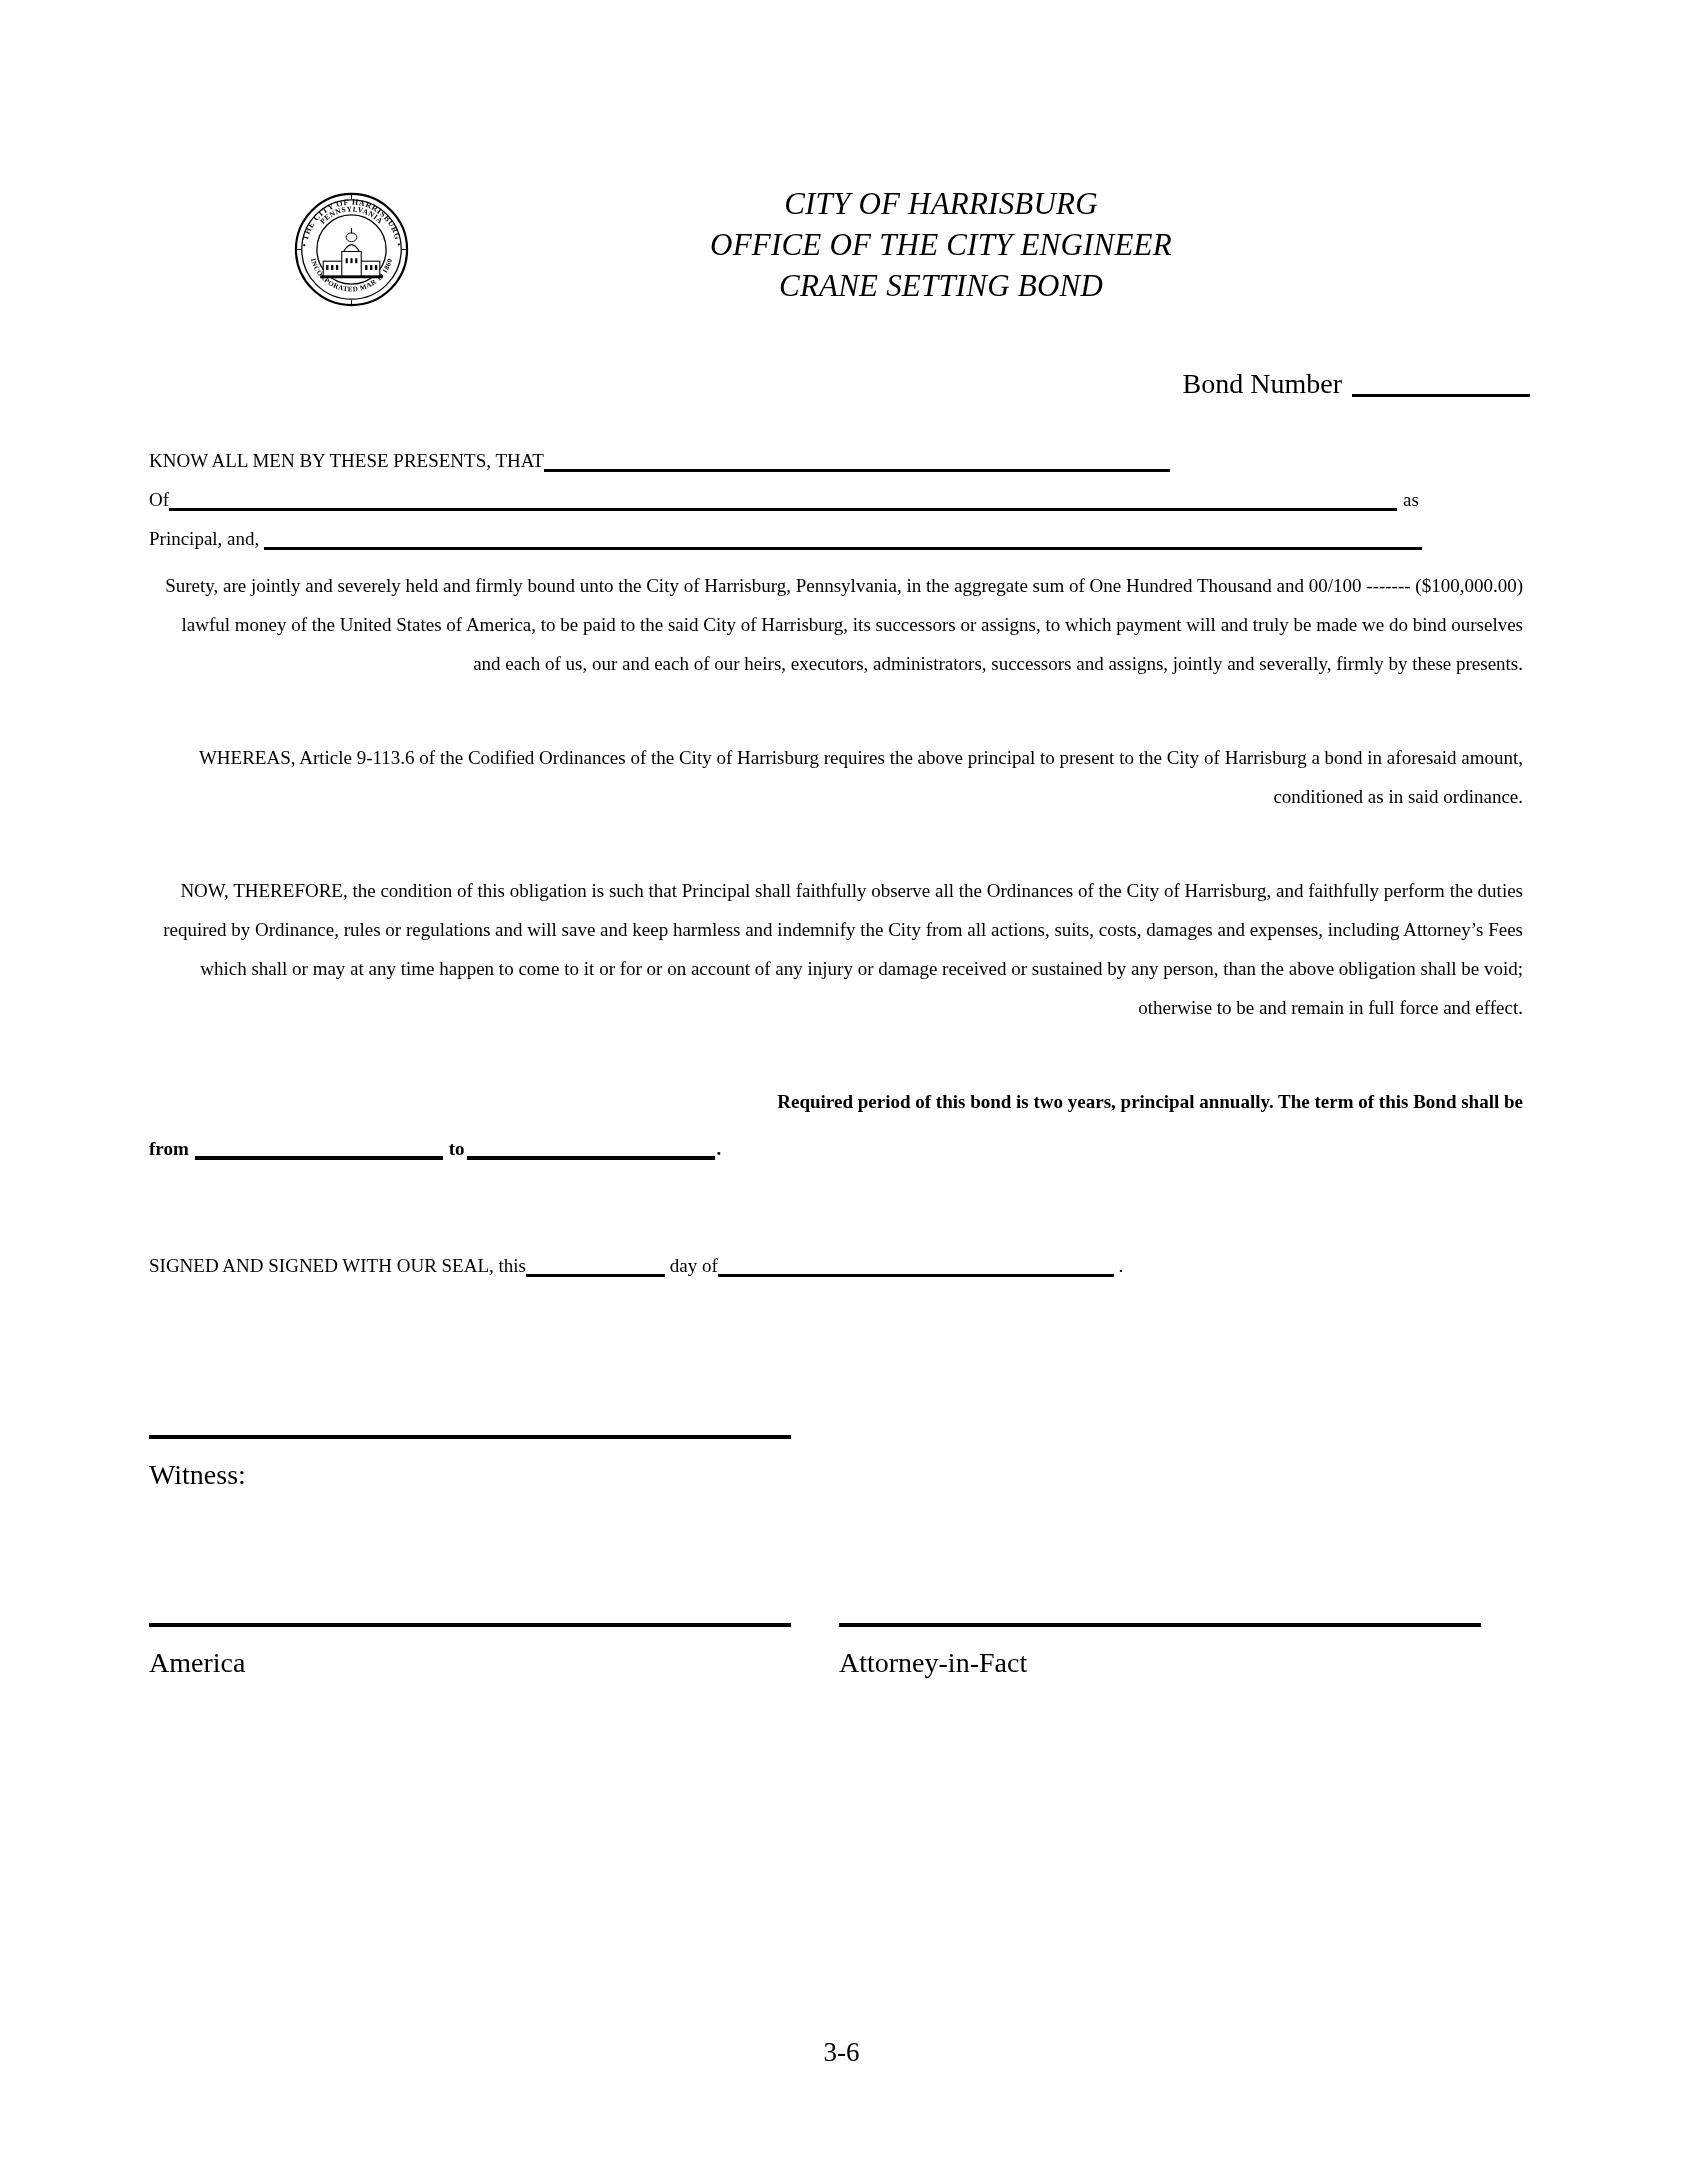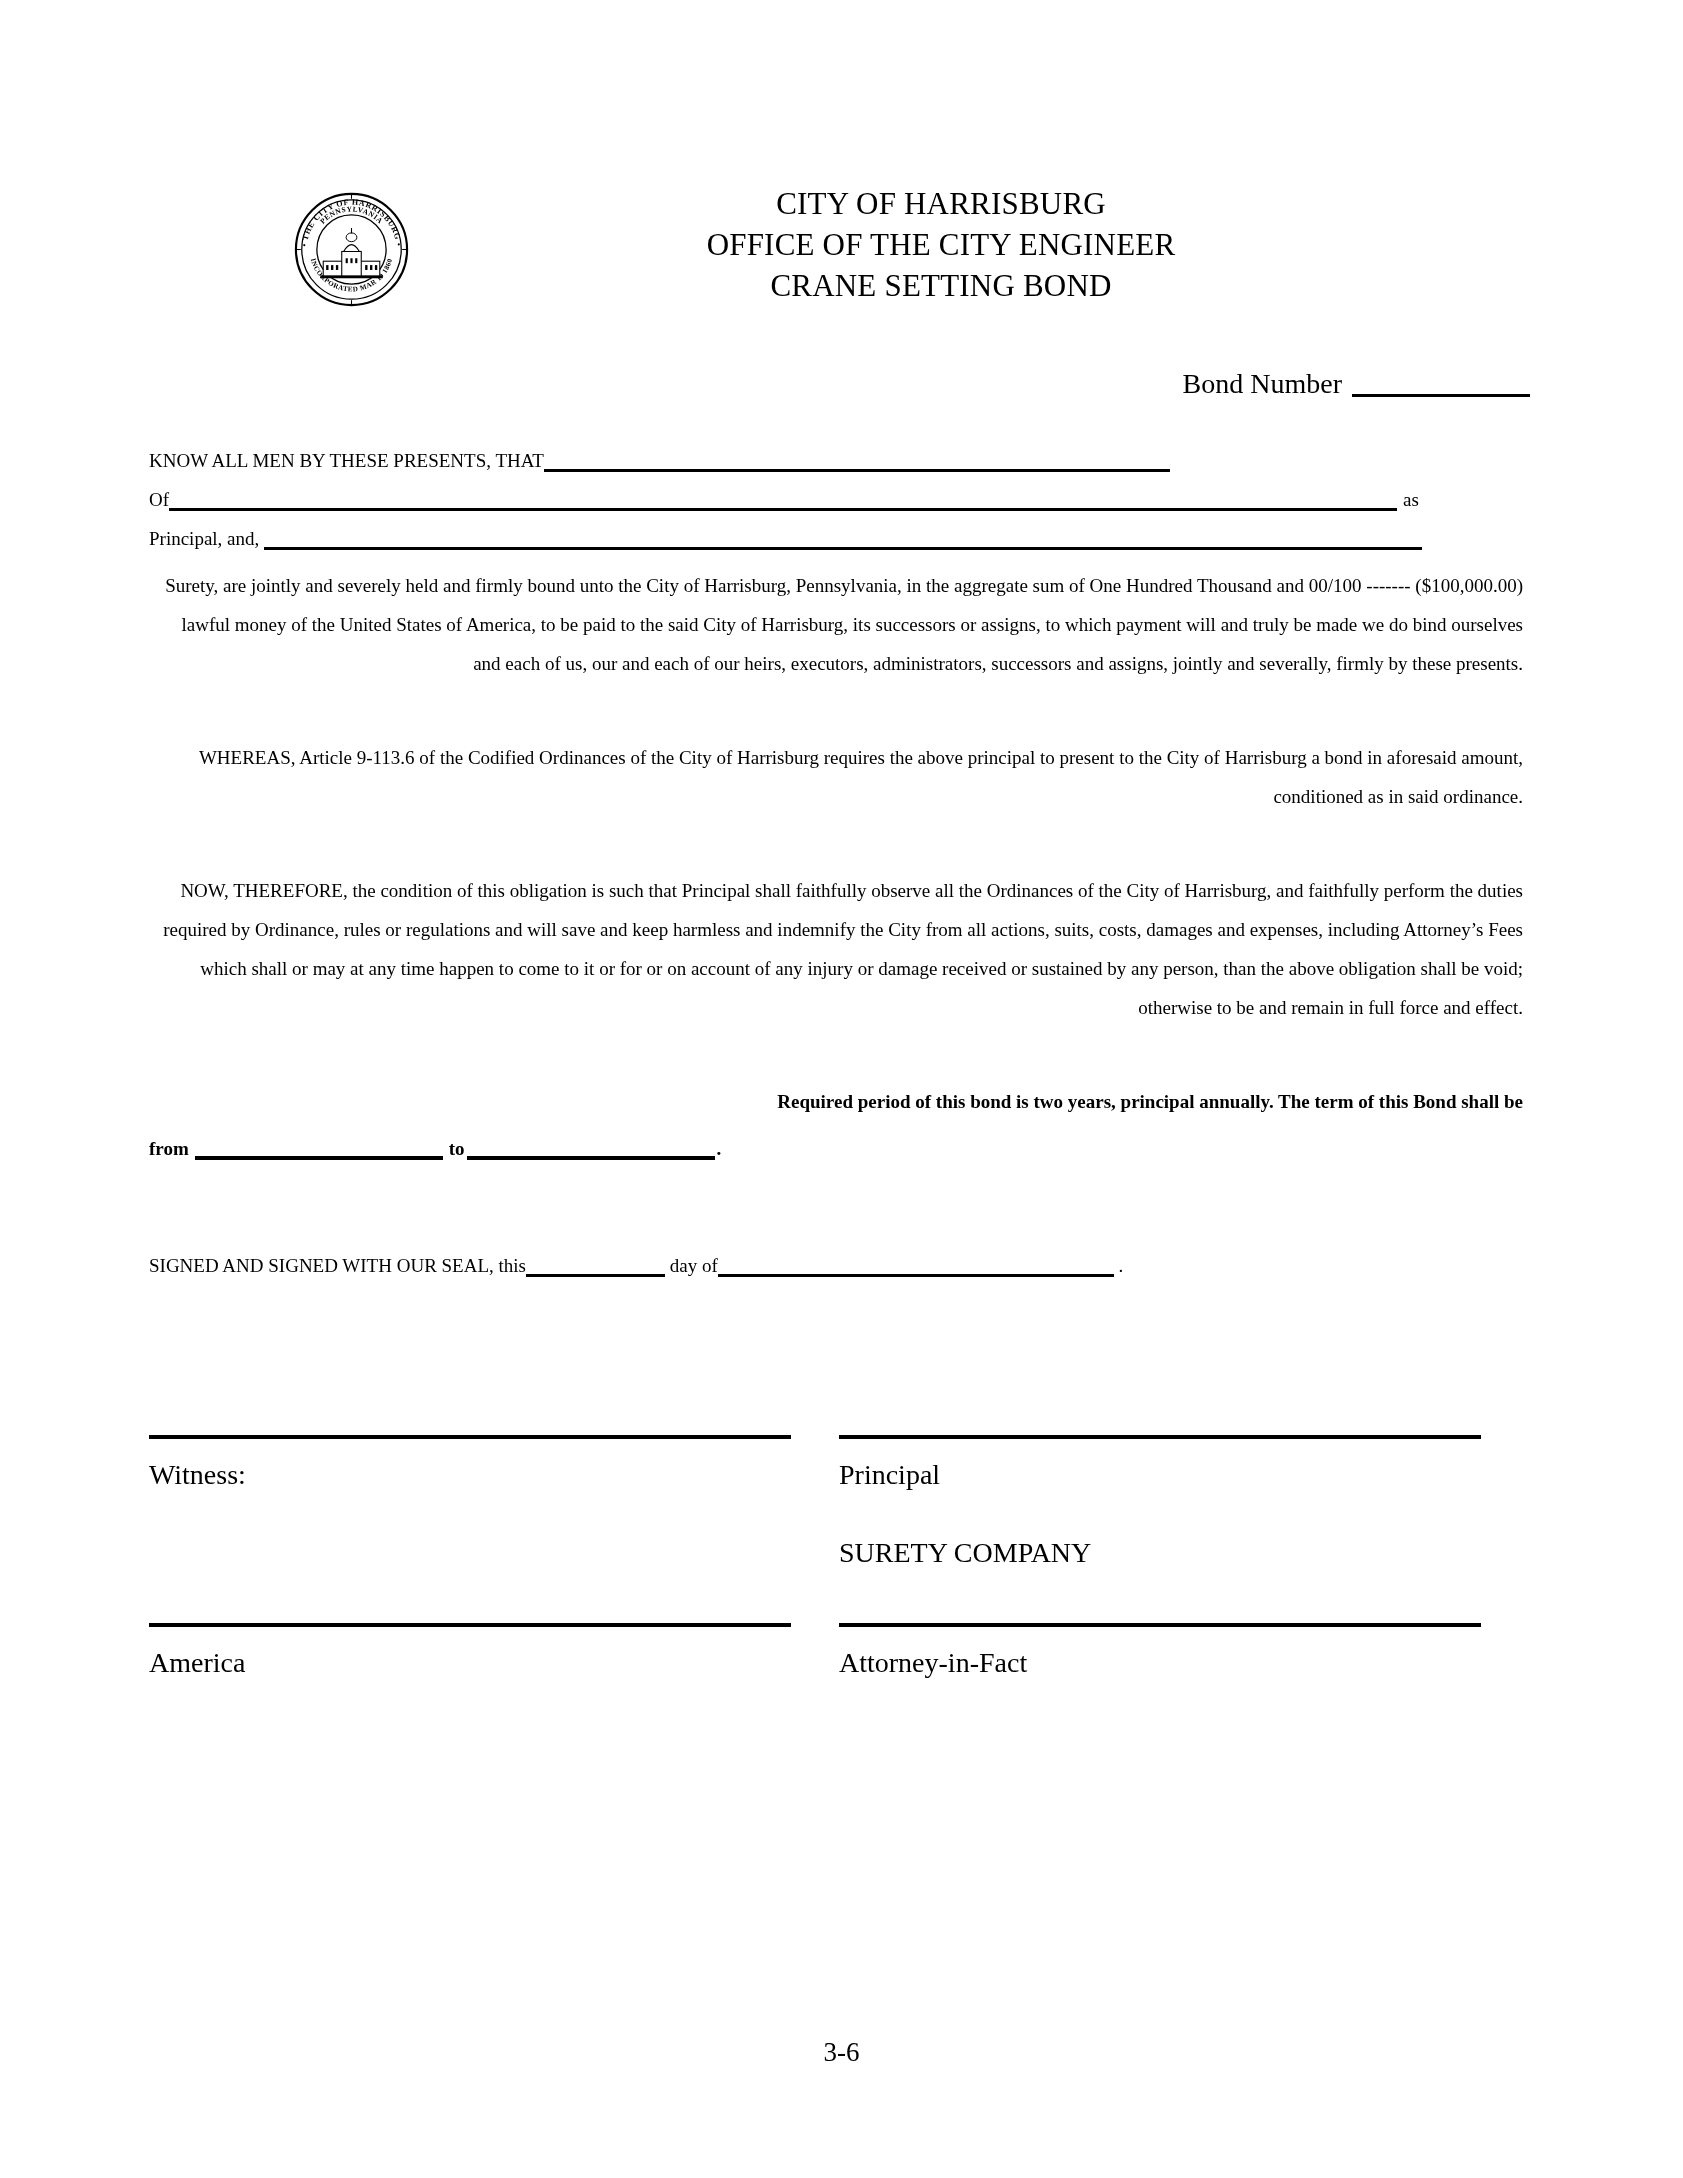--- a/index.html
+++ b/index.html
@@ -40,20 +40,21 @@
     height: 117px;
   }
   .seal svg { display:block; width:117px; height:117px; }
 
   .title-block {
     position: absolute;
     left: 297px;
     top: 0px;
     width: 990px;
     text-align: center;
+    font-style: italic;
   }
   .title-line {
     font-size: 31px;
     line-height: 41px;
     letter-spacing: 0.2px;
     white-space: nowrap;
   }
 
   
   .bond-number-row {
@@ -262,25 +263,20 @@
 
   </div>
 
   <div class="sig-grid">
 
     <div class="sig-row" style="height:198px">
       <div class="sig-col left">
         <div class="sig-rule"></div>
         <div class="sig-label">Witness:</div>
       </div>
-      <div class="sig-col right">
-        <div class="sig-rule"></div>
-        <div class="sig-label">Principal</div>
-        <div class="sig-sub">SURETY COMPANY</div>
-      </div>
     </div>
 
     <div class="sig-row" style="height:119px; margin-top:-10px;">
       <div class="sig-col left">
         <div class="sig-rule"></div>
         <div class="sig-label">America</div>
       </div>
       <div class="sig-col right">
         <div class="sig-rule"></div>
         <div class="sig-label">Attorney-in-Fact</div>

